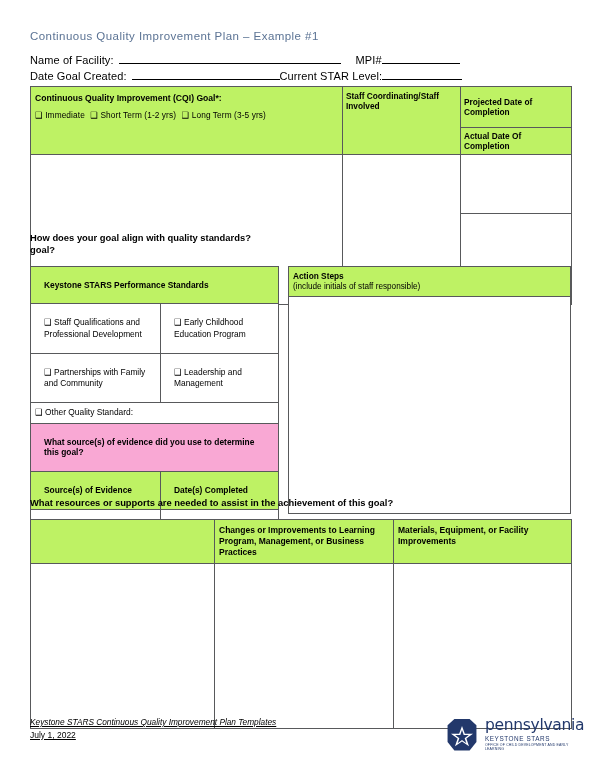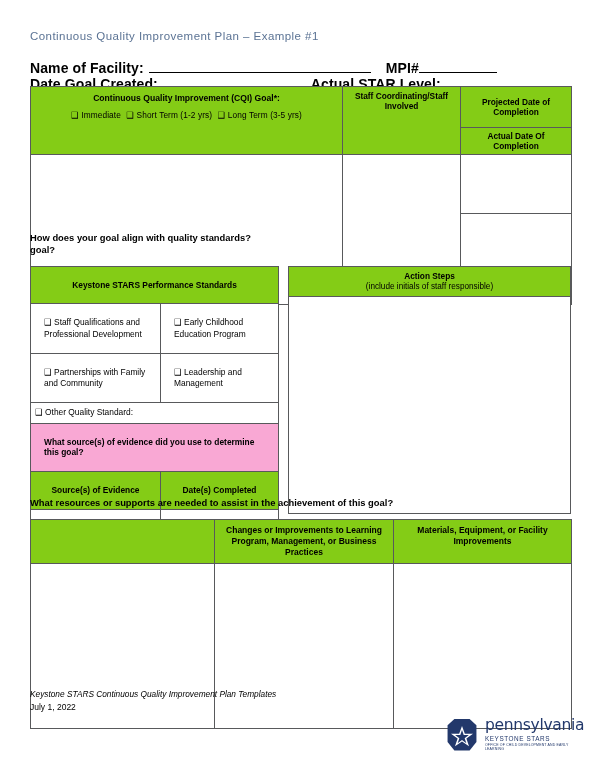--- a/index.html
+++ b/index.html
@@ -30,25 +30,24 @@
     top: 30px;
     font-size: 11.5px;
     color: #5b7394;
     letter-spacing: 0.45px;
     white-space: nowrap;
   }
 
   
   .hdr-line {
     position: absolute;
-    font-size: 14px;
-    font-weight: bold;
+    font-size: 11px;
+    font-weight: normal;
     white-space: nowrap;
     letter-spacing: 0.1px;
-    margin-top: 8px;
   }
   .row1 { left: 30px; top: 52px; }
   .row2 { left: 30px; top: 68px; }
   .ul {
     display: inline-block;
     border-bottom: 1.2px solid #000;
     vertical-align: baseline;
     height: 11px;
   }
   .u-facility { width: 222px; }
@@ -63,22 +62,21 @@
     border-collapse: collapse;
     table-layout: fixed;
     font-size: 8.3px;
   }
   .tbl td, .tbl th {
     border: 1.1px solid #58595b;
     padding: 13px;
     vertical-align: top;
   }
   .hd {
-    background: #84cc16;
-    text-align: center;
+    background: #bef264;
     font-weight: bold;
     vertical-align: middle;
     line-height: 1.22;
   }
   .cell-blank { background: #ffffff; }
 
   
   #cqi-table { left: 30px; top: 86px; width: 541px; }
   #cqi-table .goal-head {
     padding: 5px 4px 5px 4px;
@@ -147,24 +145,25 @@
 
   
   #resources-table { left: 30px; top: 519px; width: 541px; }
   #resources-table .res-hd { padding: 5px 4px; line-height: 1.3; font-size: 8.5px; }
   .res-body { height: 165px; }
 
   
   #footer-text {
     position: absolute;
     left: 30px;
-    top: 688px;
+    top: 716px;
     font-size: 8.3px;
     font-style: italic;
     line-height: 1.55;
+    text-decoration: underline;
   }
   #footer-date { font-style: normal; font-size: 8.5px; }
 
   
   #pa-logo {
     position: absolute;
     left: 443px;
     top: 713px;
     width: 132px;
     height: 46px;
@@ -205,21 +204,21 @@
 <body>
 
 <div class="page">
 
   <div class="doc-title">Continuous Quality Improvement Plan – Example #1</div>
 
   <div class="hdr-line row1">
     <span>Name of Facility:</span><span class="sp"></span><span class="ul u-facility"></span><span class="sp"></span><span class="sp"></span><span class="sp"></span><span>MPI#</span><span class="ul u-mpi"></span>
   </div>
   <div class="hdr-line row2">
-    <span>Date Goal Created:</span><span class="sp"></span><span class="ul u-date"></span><span>Actual  STAR Level:</span><span class="ul u-star"></span>
+    <span>Date Goal Created:</span><span class="sp"></span><span class="ul u-date"></span><span>Current  STAR Level:</span><span class="ul u-star"></span>
   </div>
 
   <table class="tbl" id="cqi-table">
     <colgroup>
       <col style="width:312px">
       <col style="width:118px">
       <col style="width:111px">
     </colgroup>
     <tbody>
         <tr>

